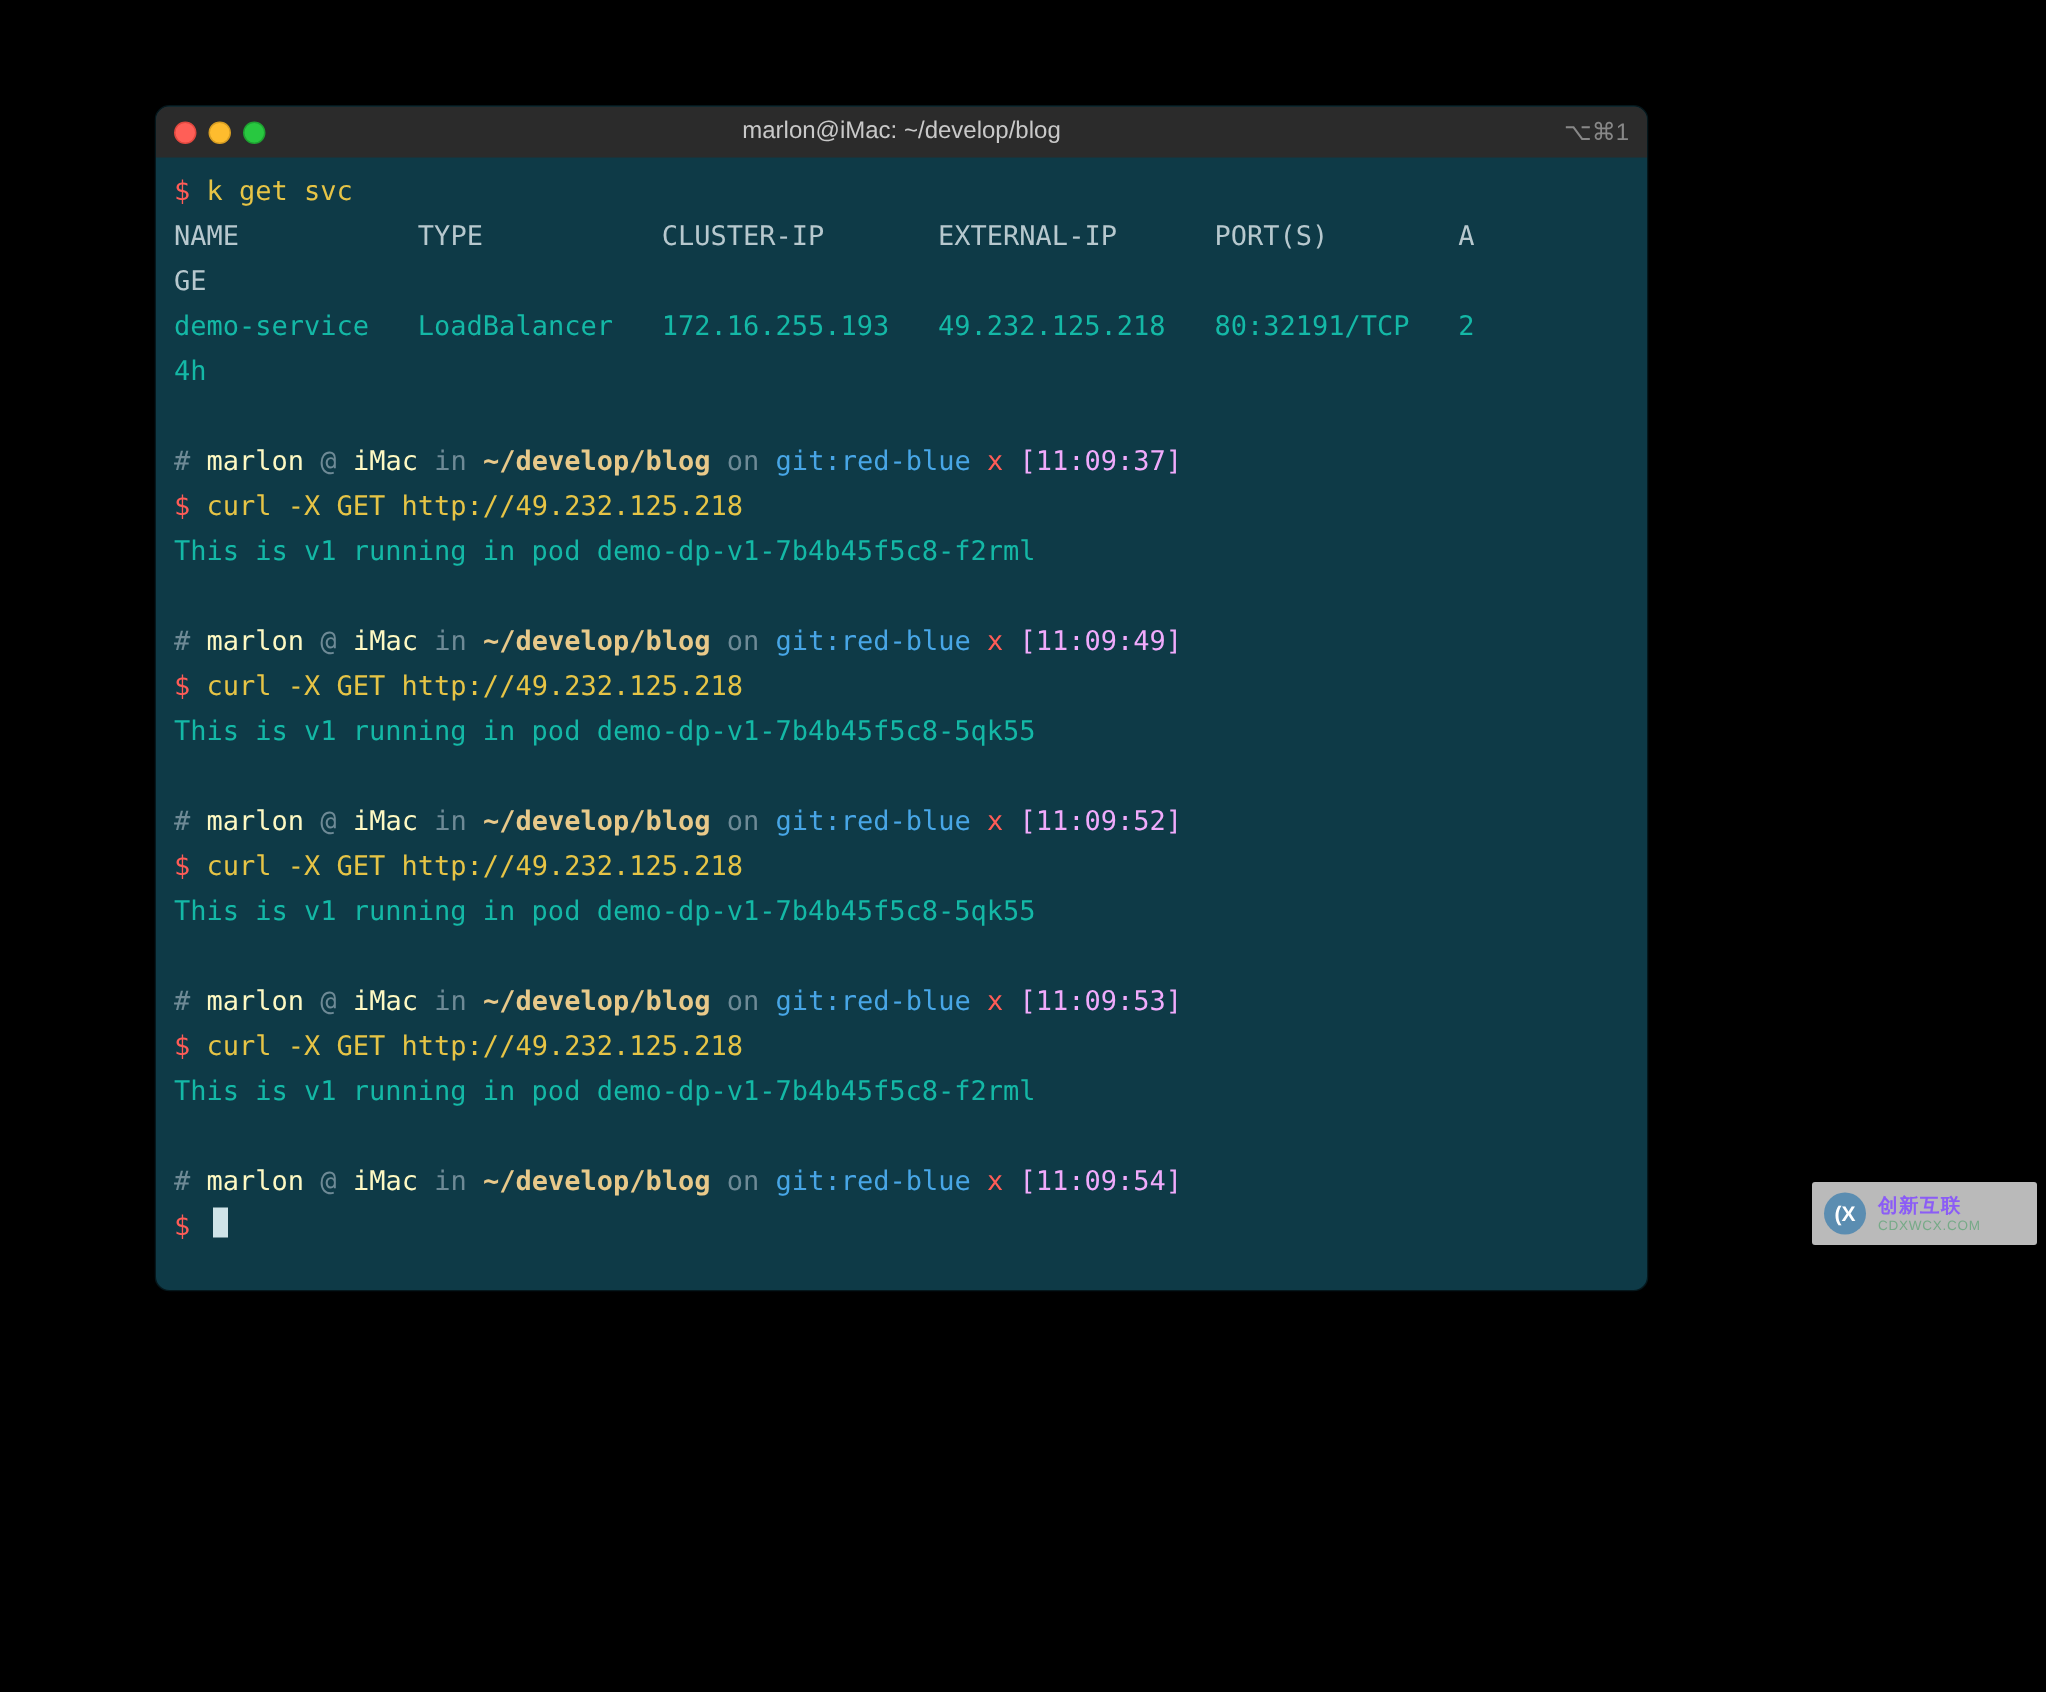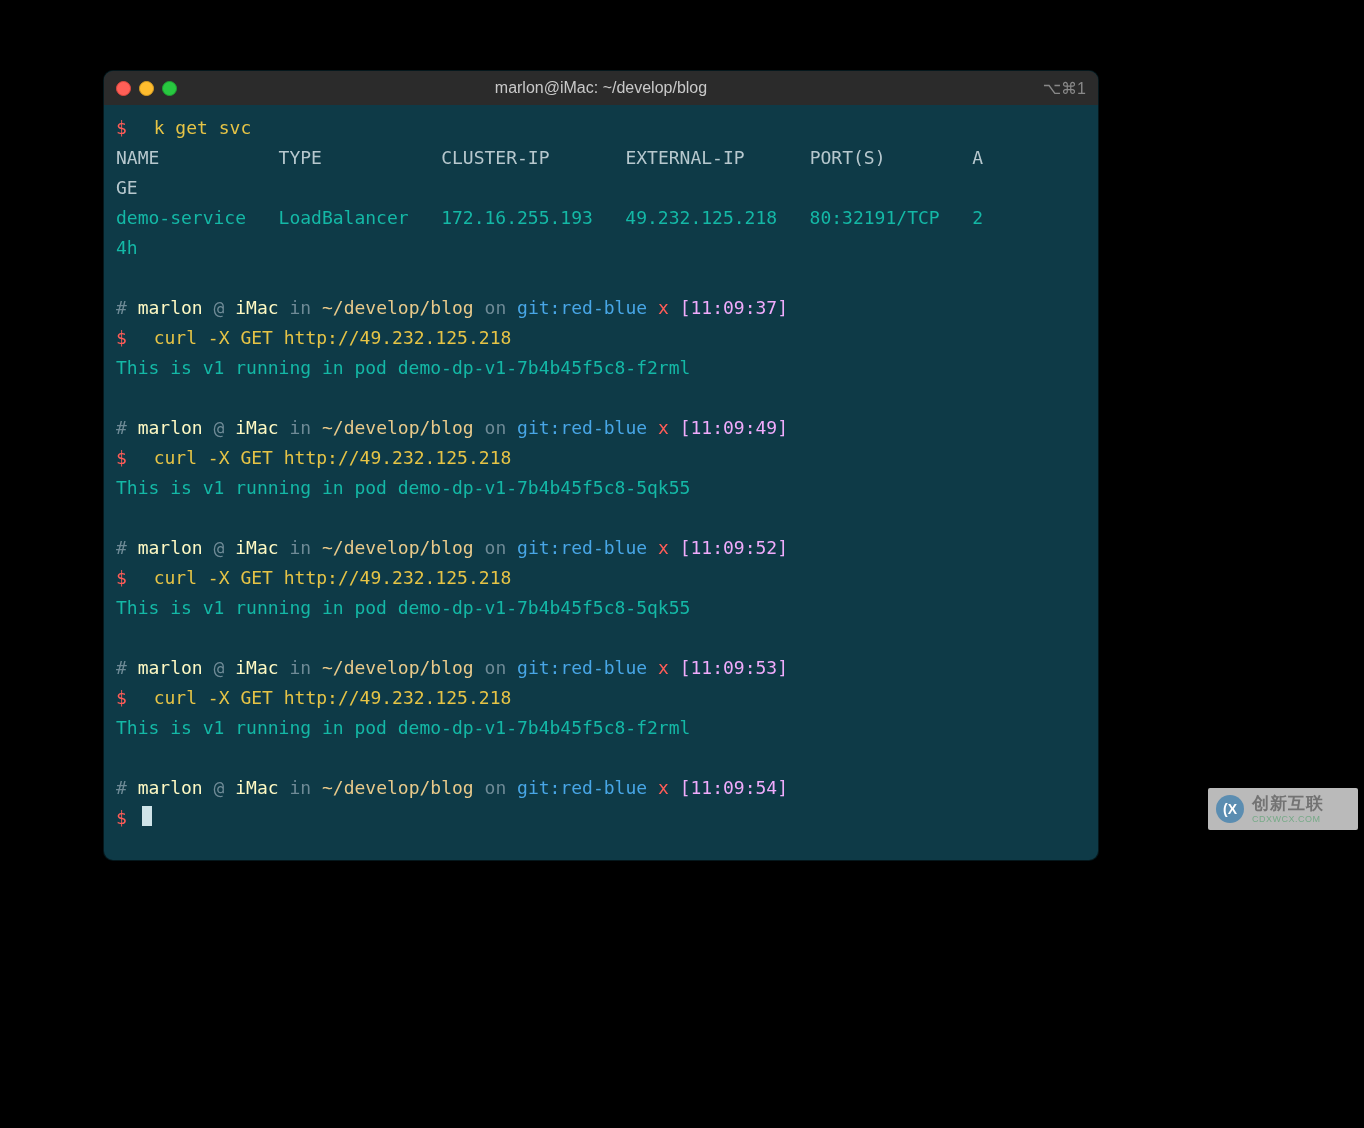--- a/index.html
+++ b/index.html
@@ -65,24 +65,24 @@
   }
   .term {
     padding: 8px 12px 12px 12px;
     font-size: 18px;
     line-height: 30px;
     white-space: pre;
     color:#a3b8bf;
   }
   
   .c-red    { color:#ff5c57; }
-  .c-yellow { color:#e6c446;margin-left:16px; }
+  .c-yellow { color:#e6c446; }
   .c-bluegray { color:#6e8a96; }
   .c-cyan   { color:#fef9c3; }
-  .c-path   { color:#e8c98a; font-weight:normal; }
+  .c-path   { color:#e8c98a; font-weight:bold; }
   .c-git    { color:#48a6e6;text-align:right; }
   .c-white  { color:#f0abfc; }
   .c-dim    { color:#14b8a6; }
   .hdr      { color:#b7c8ce;text-align:center; }
   .cursor {
     display:inline-block;
     width:10px;
     height:20px;
     background:#cfe3e8;
     vertical-align:-2px;
@@ -106,21 +106,21 @@
     box-sizing:border-box;
     font-family: Arial, sans-serif;
   }
   .watermark .logo {
     width:28px; height:28px; border-radius:50%;
     background:#5b8db1; color:#fff; font-weight:bold;
     display:flex; align-items:center; justify-content:center;
     font-size:14px;
   }
   .watermark .txt { display:flex; flex-direction:column; line-height:1; }
-  .watermark .big { color:#737373; font-size:17px; font-weight:bold; letter-spacing:1px;}
+  .watermark .big { color:#8b5cf6; font-size:13px; font-weight:bold; letter-spacing:1px;}
   .watermark .sm  { color:#7a8; font-size:9px; letter-spacing:0.5px; margin-top:3px;}
 </style>
 </head>
 <body>
 
 <div class="stage">
 
   <div class="window">
     <div class="titlebar">
       <div class="traffic">

